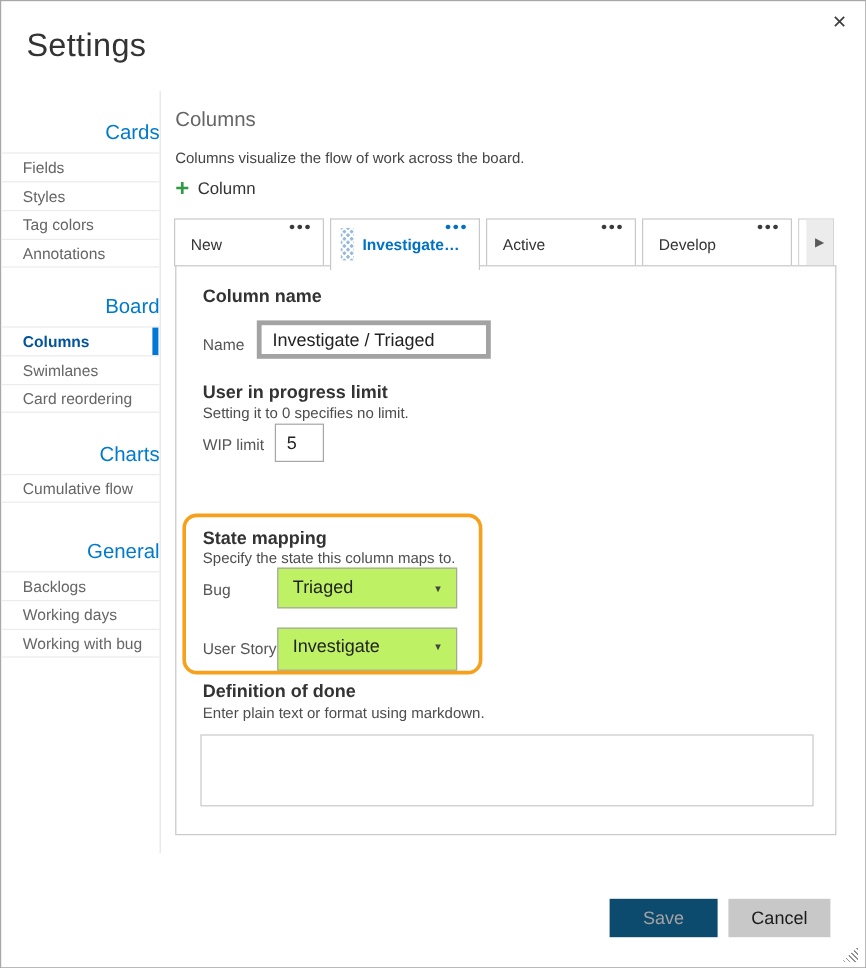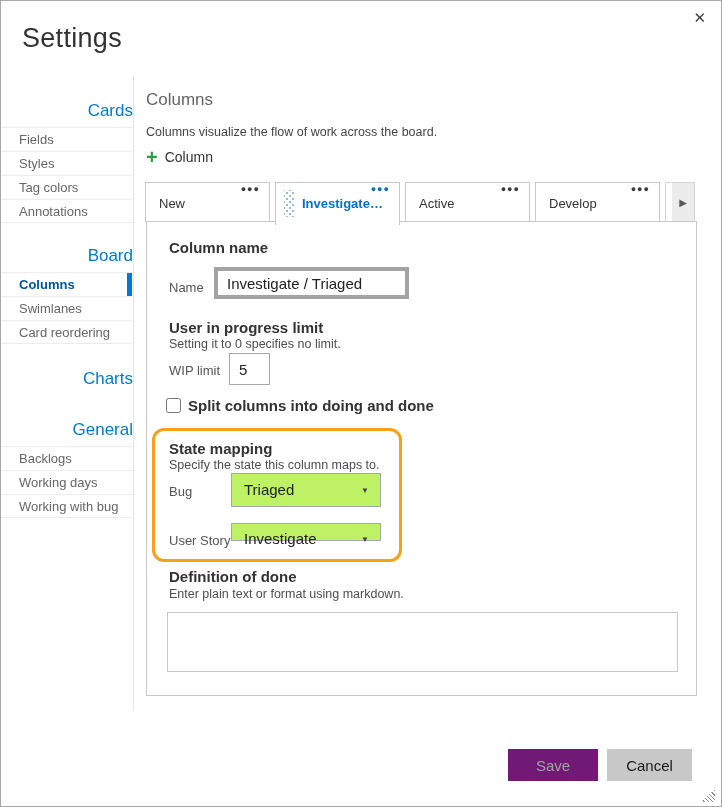--- a/index.html
+++ b/index.html
@@ -120,39 +120,39 @@
   }
   .h-state { top: 218px; }
   .d-state { top: 236px; }
   .lbl-bug { top: 262px; }
   .lbl-story { top: 311px; }
   .select {
     position: absolute; left: 84px; width: 150px; height: 34px;
     border: 1px solid #a6a6a6; background: #bef264; cursor: pointer;
   }
   .sel-bug { top: 251px; }
-  .sel-story { top: 301px; height: 18px; }
+  .sel-story { top: 301px; height: 36px; }
   .select .sel-value { position: absolute; left: 12px; top: 7px; font-size: 15px; color: #222; }
   .sel-story .sel-value { top: 6px; }
   .select .caret { position: absolute; right: 11px; top: 12px; font-size: 8px; color: #444; }
   .sel-story .caret { top: 11px; }
 
   .h-dod { top: 346px; }
   .d-dod { top: 365px; }
   .in-dod {
     position: absolute; left: 20px; top: 390px; width: 511px; height: 60px;
     border: 1px solid #c8c8c8; resize: none; font-family: inherit; font-size: 14px; padding: 6px;
   }
 
   
   .btn {
     position: absolute; top: 748px; height: 32px; border: none; font-size: 15px;
     font-family: inherit; cursor: pointer;
   }
-  .btn-save { left: 507px; width: 90px; background: #701a75; color: #a2a2a2; cursor: default; }
+  .btn-save { left: 507px; width: 90px; background: #0c4a6e; color: #a2a2a2; cursor: default; }
   .btn-cancel { left: 606px; width: 85px; background: #c8c8c8; color: #1a1a1a; }
 
   .resize-gripper {
     position: absolute; right: 6px; bottom: 4px; width: 14px; height: 13px;
     background: repeating-linear-gradient(45deg, transparent 0 2px, #909090 2px 3px);
     clip-path: polygon(100% 0, 100% 100%, 0 100%);
   }
 </style>
 </head>
 <body>
@@ -172,20 +172,23 @@
     </ul>
 
     <div class="sb-group-header sb-h2">Board</div>
     <ul class="sb-items">
       <li class="sb-item selected">Columns</li>
       <li class="sb-item">Swimlanes</li>
       <li class="sb-item">Card reordering</li>
     </ul>
 
     <div class="sb-group-header sb-h3">Charts</div>
+    <ul class="sb-items">
+      <li class="sb-item">Cumulative flow</li>
+    </ul>
 
     <div class="sb-group-header sb-h4">General</div>
     <ul class="sb-items">
       <li class="sb-item">Backlogs</li>
       <li class="sb-item">Working days</li>
       <li class="sb-item">Working with bug</li>
     </ul>
   </nav>
 
   <section class="main">
@@ -223,24 +226,20 @@
     <div class="panel">
       <div class="fld-header h-colname">Column name</div>
       <label class="fld-label lbl-name">Name</label>
       <input class="in-name" type="text" value="Investigate / Triaged" style="">
 
       <div class="fld-header h-wip">User in progress limit</div>
       <div class="fld-desc d-wip">Setting it to 0 specifies no limit.</div>
       <label class="fld-label lbl-wip">WIP limit</label>
       <input class="in-wip" type="text" value="5" style="">
 
-      <div class="split-row">
-        <input type="checkbox" style="">
-        <span class="split-label">Split columns into doing and done</span>
-      </div>
 
       <div class="fld-header h-state">State mapping</div>
       <div class="fld-desc d-state">Specify the state this column maps to.</div>
 
       <label class="fld-label lbl-bug">Bug</label>
       <div class="select sel-bug">
         <span class="sel-value">Triaged</span>
         <span class="caret">▼</span>
       </div>
 

